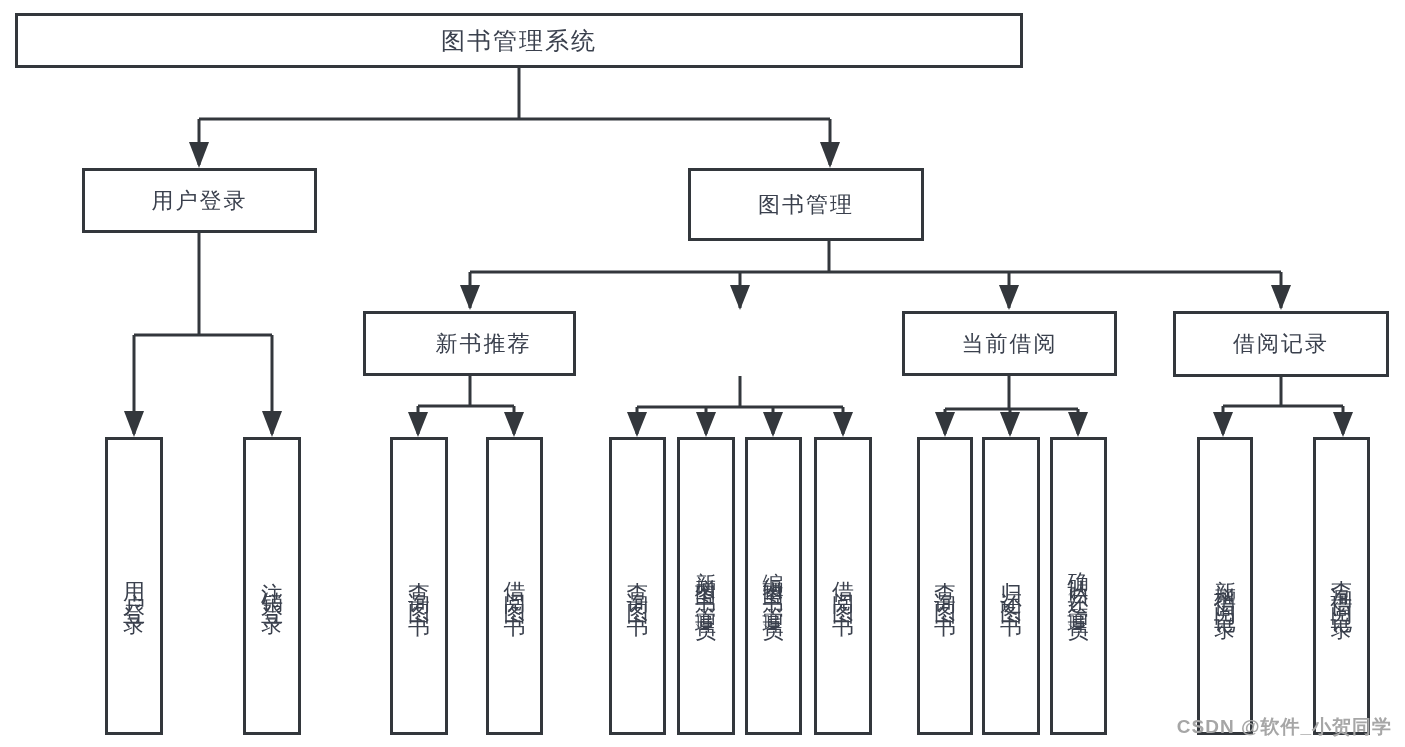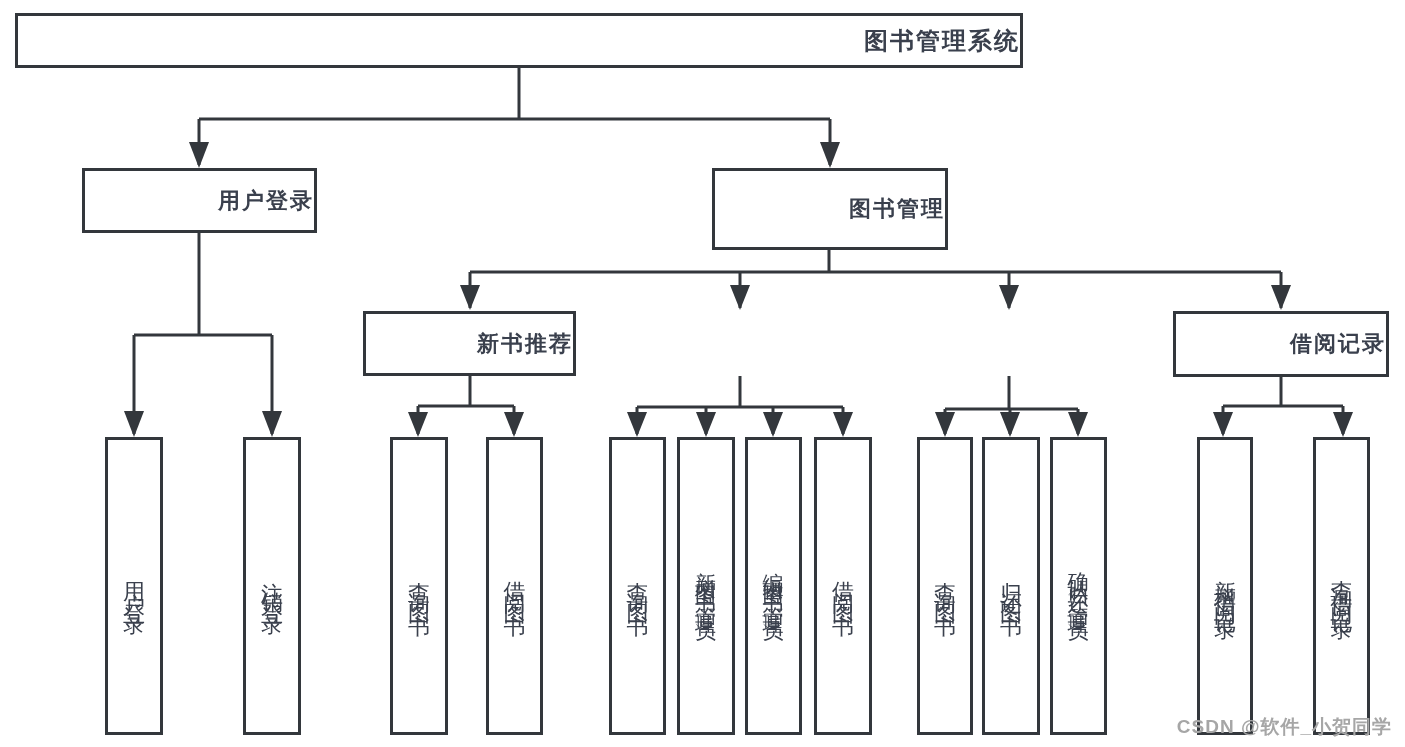--- a/index.html
+++ b/index.html
@@ -26,23 +26,22 @@
     pointer-events: none;
   }
   #connectors line { stroke: var(--line); stroke-width: 3; }
   #connectors polygon { fill: var(--line); stroke: none; }
   .node {
     position: absolute;
     border: 3px solid var(--border);
     background: var(--background);
     display: flex;
     align-items: center;
-    justify-content: flex-end;
-    color: var(--text);
-    font-weight: bold;
+    justify-content: center;
+    color: var(--text);
   }
   .node .hlabel {
     font-size: 22px;
     letter-spacing: 2px;
     white-space: nowrap;
     color: var(--text);
   }
   .node.root .hlabel { font-size: 24px; }
   .leaf {
     position: absolute;
@@ -147,27 +146,30 @@
     </g>
   </svg>
 
   <div class="node root" style="left:15px; top:13px; width:1008px; height:55px;">
     <span class="hlabel">图书管理系统</span>
   </div>
 
   <div class="node" style="left:82px; top:168px; width:235px; height:65px;">
     <span class="hlabel">用户登录</span>
   </div>
-  <div class="node" style="left:712px; top:168px; width:236px; height:82px;">
+  <div class="node" style="left:688px; top:168px; width:236px; height:73px;">
     <span class="hlabel">图书管理</span>
   </div>
 
   <div class="node" style="left:363px; top:311px; width:213px; height:65px;padding-left:28px;">
     <span class="hlabel">新书推荐</span>
   </div>
+  <div class="node" style="left:902px; top:311px; width:215px; height:65px;">
+    <span class="hlabel">当前借阅</span>
+  </div>
   <div class="node" style="left:1173px; top:311px; width:216px; height:66px;">
     <span class="hlabel">借阅记录</span>
   </div>
 
   <div class="leaf" style="left:105px; top:437px; width:58px; height:298px;">
     <span class="vlabel">用户登录</span>
   </div>
   <div class="leaf" style="left:243px; top:437px; width:58px; height:298px;">
     <span class="vlabel">注销登录</span>
   </div>

